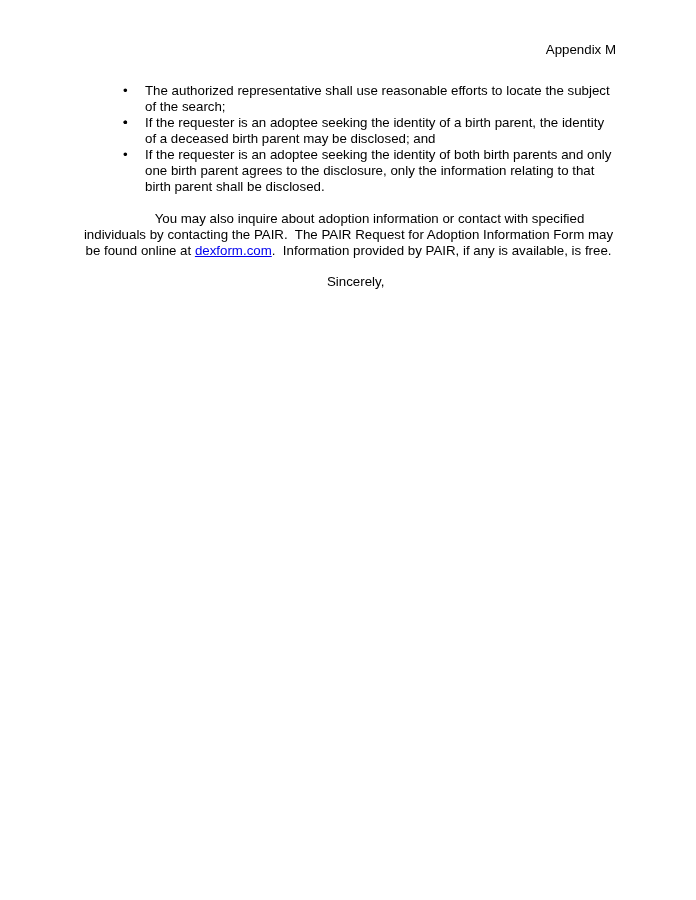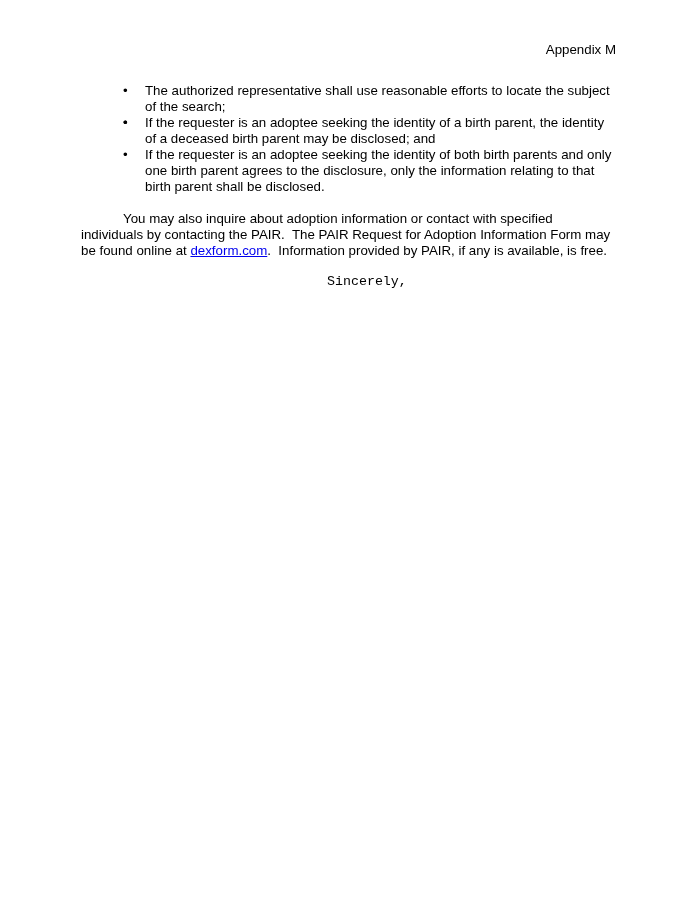--- a/index.html
+++ b/index.html
@@ -34,30 +34,30 @@
   }
   ul.bullet-list .marker {
     position: absolute;
     left: 42px;
     top: 0;
   }
   p.body-paragraph {
     margin: 16px 0 8px 0;
     text-indent: 42px;
     white-space: pre-wrap;
+    text-align: center;
   }
   p.body-paragraph a {
     color: var(--link-color, #0000EE);
     text-decoration: underline;
     cursor: pointer;
   }
   .closing-line {
     margin: 15px 0 0 0;
     padding-left: 246px;
-    font-family: Liberation Mono, monospace;
   }
 </style>
 </head>
 <body>
 
 <div class="page">
 
   <div class="page-header">
     <span>Appendix M</span>
   </div>

